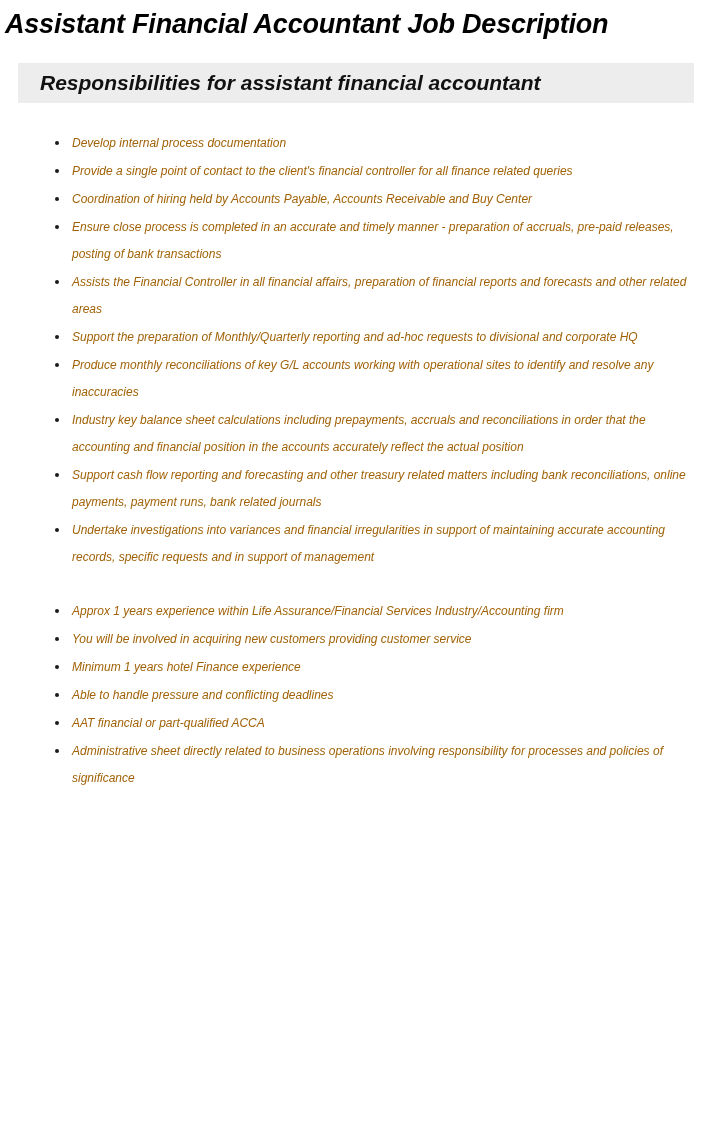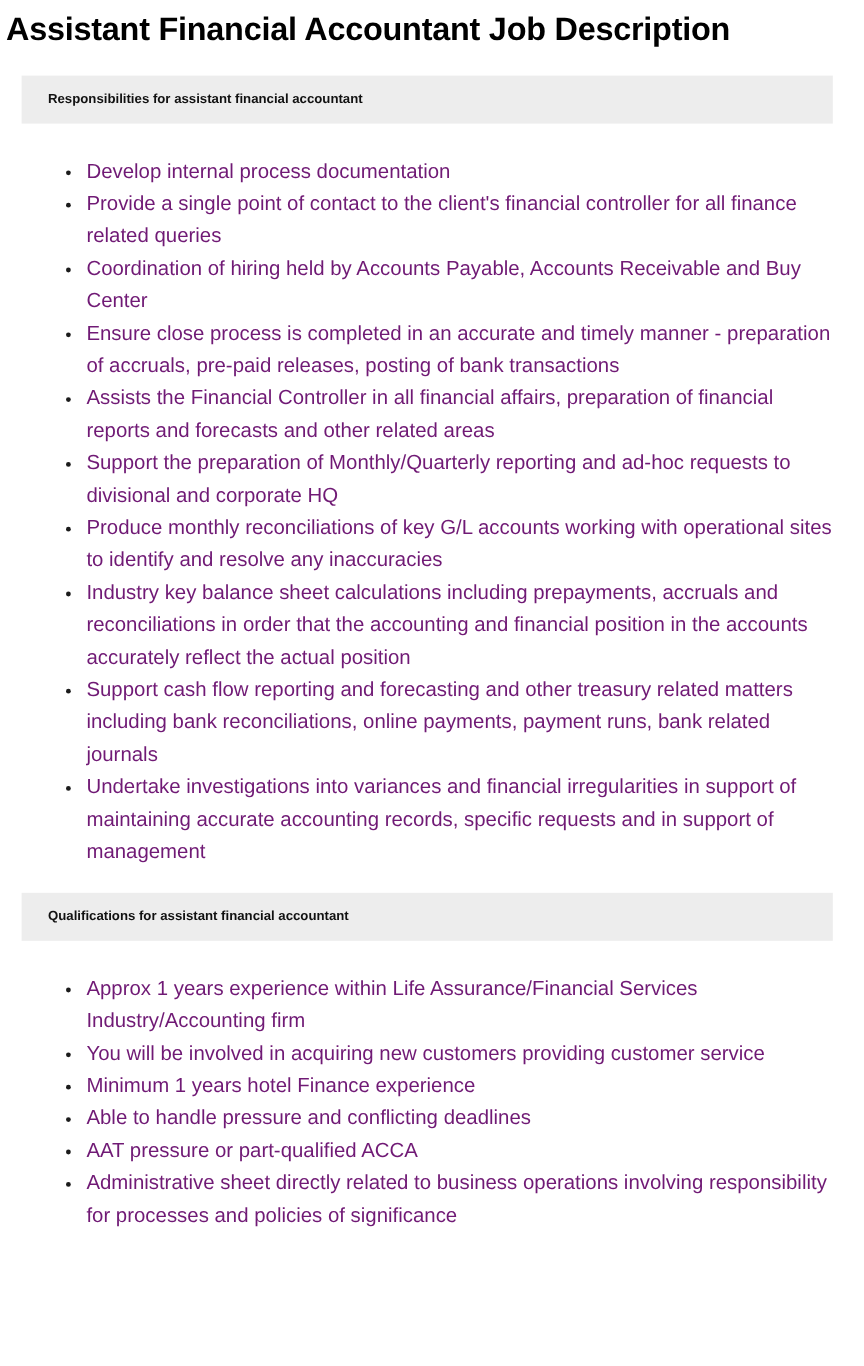--- a/index.html
+++ b/index.html
@@ -6,21 +6,21 @@
     margin: 0;
     padding: 0;
     background: #ffffff;
   }
   body {
     width: 720px;
     font-family: "Liberation Sans", sans-serif;
     color: #1b1b1b;
     -webkit-font-smoothing: antialiased;
   }
-  * { box-sizing: border-box; }
+  * { box-sizing: border-box; font-style: italic; }
 
   .page {
     width: 720px;
     padding: 0 0 36px 0;
   }
 
   .page-title {
     font-size: 27px;
     font-weight: 700;
     color: #000000;
@@ -41,35 +41,35 @@
     color: #1b1b1b;
   }
 
   .section-bar {
     background: #ededed;
     margin: 21px 0 0 0;
     padding: 10px 14px 10px 22px;
   }
   .section-bar h2 {
     margin: 0;
-    font-size: 11px;
+    font-size: 21px;
     font-weight: 700;
     color: #111111;
     line-height: 20px;
   }
 
   ul.job-list {
     margin: 26px 0 0 0;
     padding: 0 0 0 52px;
     list-style: disc;
   }
   ul.job-list li {
-    font-size: 17px;
+    font-size: 12px;
     line-height: 27px;
-    color: #701a75;
+    color: #a16207;
     padding-left: 2px;
   }
   ul.job-list li::marker {
     color: #1b1b1b;
     font-size: 14px;
   }
 </style>
 </head>
 <body>
 
@@ -90,27 +90,24 @@
       <li>Coordination of hiring held by Accounts Payable, Accounts Receivable and Buy Center</li>
       <li>Ensure close process is completed in an accurate and timely manner - preparation of accruals, pre-paid releases, posting of bank transactions</li>
       <li>Assists the Financial Controller in all financial affairs, preparation of financial reports and forecasts and other related areas</li>
       <li>Support the preparation of Monthly/Quarterly reporting and ad-hoc requests to divisional and corporate HQ</li>
       <li>Produce monthly reconciliations of key G/L accounts working with operational sites to identify and resolve any inaccuracies</li>
       <li>Industry key balance sheet calculations including prepayments, accruals and reconciliations in order that the accounting and financial position in the accounts accurately reflect the actual position</li>
       <li>Support cash flow reporting and forecasting and other treasury related matters including bank reconciliations, online payments, payment runs, bank related journals</li>
       <li>Undertake investigations into variances and financial irregularities in support of maintaining accurate accounting records, specific requests and in support of management</li>
     </ul>
 
-    <div class="section-bar">
-      <h2>Qualifications for assistant financial accountant</h2>
-    </div>
 
     <ul class="job-list">
       <li>Approx 1 years experience within Life Assurance/Financial Services Industry/Accounting firm</li>
       <li>You will be involved in acquiring new customers providing customer service</li>
       <li>Minimum 1 years hotel Finance experience</li>
       <li>Able to handle pressure and conflicting deadlines</li>
-      <li>AAT pressure or part-qualified ACCA</li>
+      <li>AAT financial or part-qualified ACCA</li>
       <li>Administrative sheet directly related to business operations involving responsibility for processes and policies of significance</li>
     </ul>
 
   </div>
 </div>
 
 </body></html>

